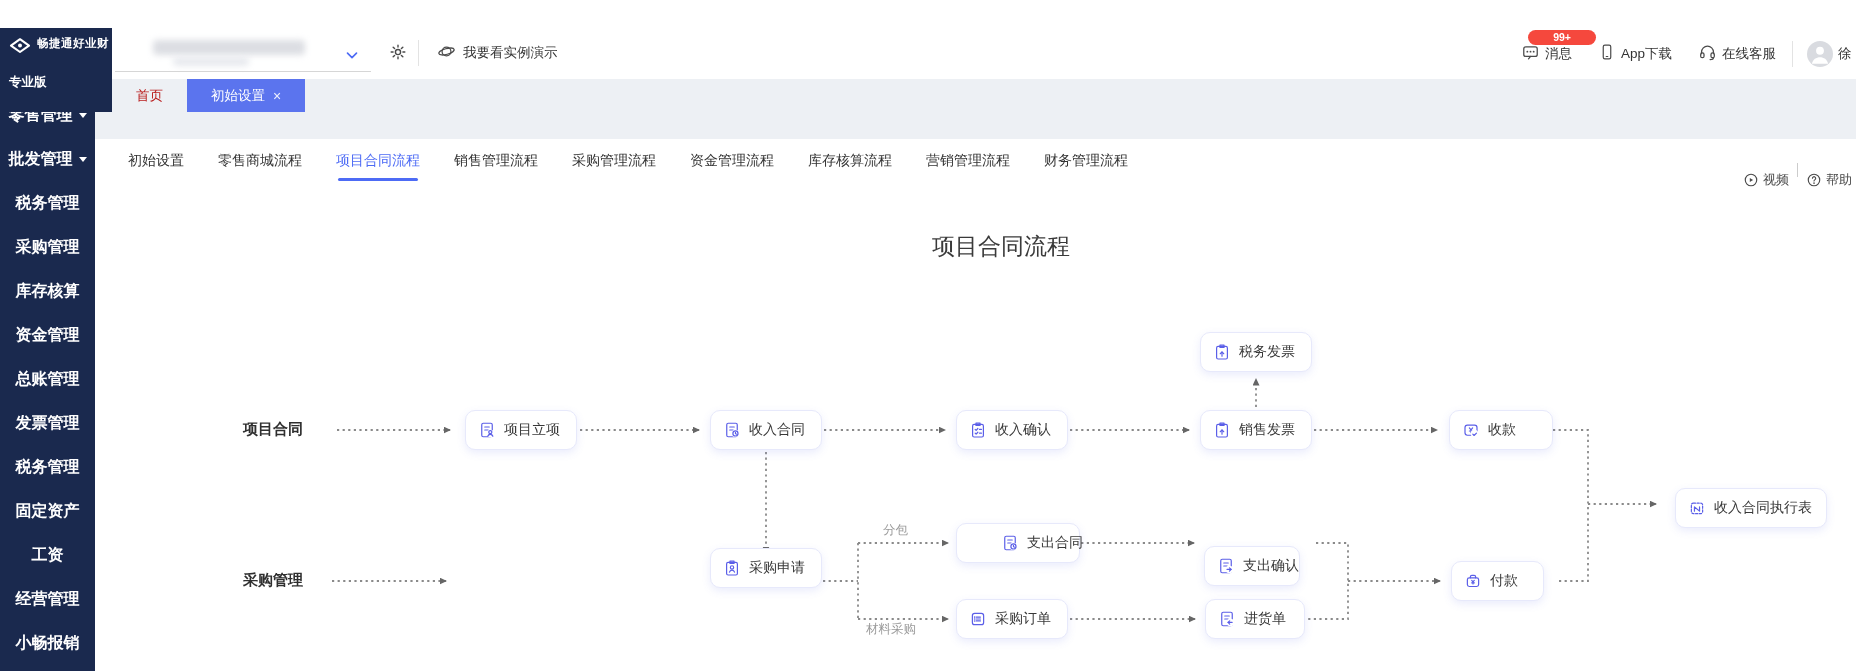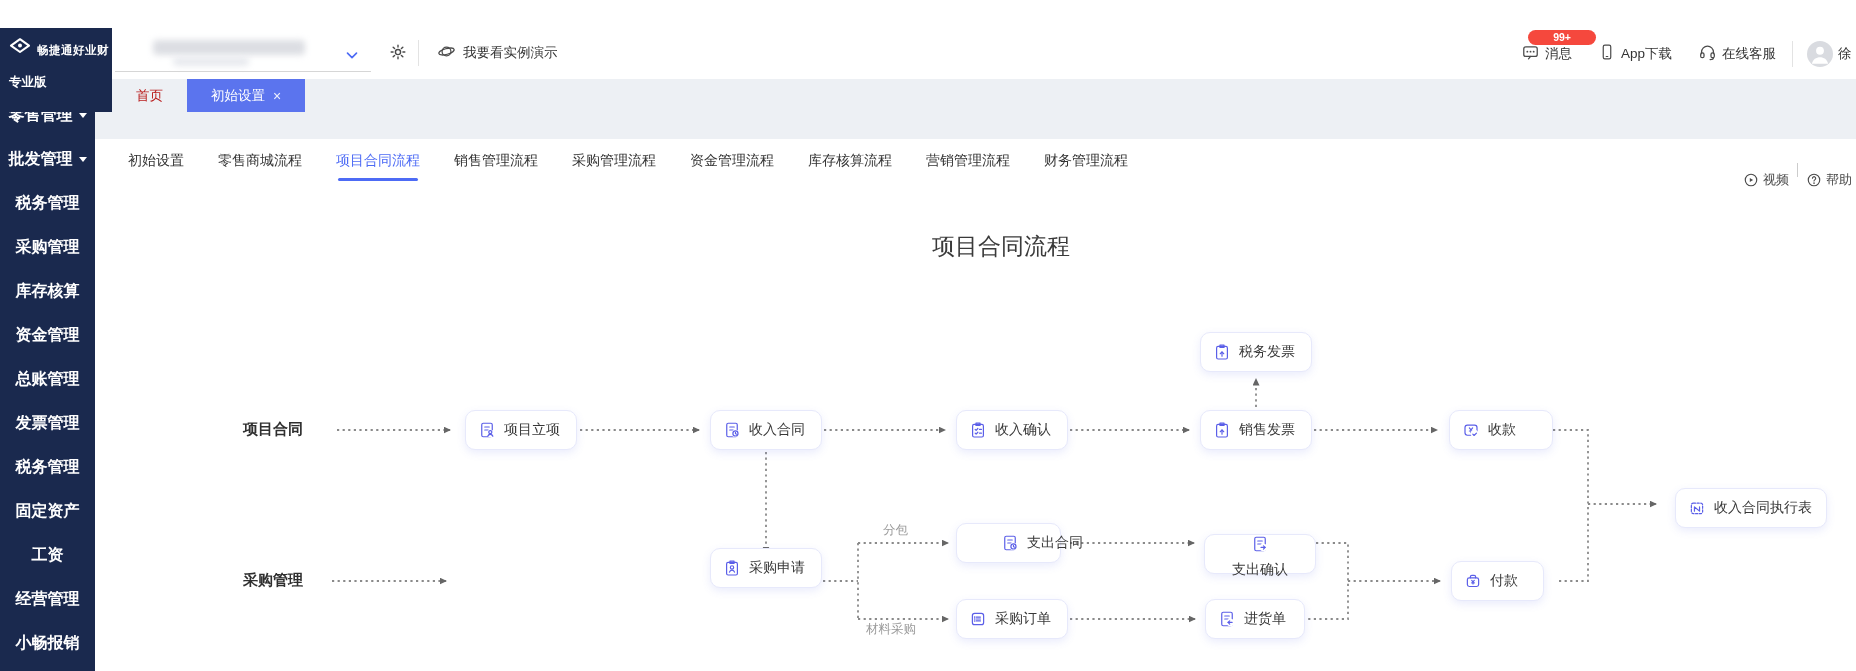--- a/index.html
+++ b/index.html
@@ -7,21 +7,21 @@
        font-family:"Liberation Sans","DejaVu Sans",sans-serif;color:#333;}
   
   .top-strip{position:absolute;top:0;left:0;right:0;height:28px;background:#fff;}
   .header-bar{position:absolute;top:28px;left:112px;right:0;height:51px;background:#fff;}
   .tab-bar{position:absolute;top:79px;left:112px;right:0;height:33px;background:#edf0f4;display:flex;align-items:stretch;}
   .gray-gap{position:absolute;top:112px;left:95px;right:0;height:27px;background:#edf0f4;}
   .logo-block{position:absolute;top:28px;left:0;width:112px;height:84px;background:#1a294e;z-index:6;}
   .sidebar{position:absolute;top:93px;left:0;width:95px;bottom:0;background:#1a294e;z-index:5;}
   .panel{position:absolute;top:139px;left:95px;right:0;bottom:0;background:#fff;}
   
-  .logo-row{display:flex;align-items:center;gap:5px;padding:8px 4px 0 8px;}
+  .logo-row{display:flex;gap:5px;padding:8px 4px 0 8px;}
   .logo-title{color:#fff;font-size:11.5px;font-weight:700;letter-spacing:.5px;white-space:nowrap;}
   .edition{color:#fff;font-size:12.5px;font-weight:700;padding:10px 0 0 9px;}
   
   .org-selector{position:absolute;left:3px;top:8px;width:256px;height:38px;cursor:pointer;}
   .org-underline{position:absolute;left:0;right:0;bottom:2px;height:1px;background:#d6d6d6;}
   .blur-big{position:absolute;left:38px;top:4px;width:152px;height:15px;background:#dcdee3;border-radius:4px;filter:blur(3px);}
   .blur-small{position:absolute;left:58px;top:21px;width:76px;height:9px;background:#e7e9ee;border-radius:4px;filter:blur(3px);}
   .org-caret{position:absolute;right:10px;top:10px;}
   .hdr-ico-btn{position:absolute;top:14px;cursor:pointer;line-height:0;}
   .hdr-divider{position:absolute;top:12px;width:1px;height:26px;background:#e3e3e3;}
@@ -310,31 +310,31 @@
         </div>
         <div class="flow-node" style="left: 710px; top: 548px; width: 112px;">
           <span class="nico"><svg width="18" height="18" viewBox="0 0 24 24" fill="none" stroke="#5b5fe8" stroke-width="1.6" stroke-linecap="round" stroke-linejoin="round">
               <rect x="4.8" y="4.5" width="14.4" height="16.8" rx="2"></rect>
               <path d="M9.3 2.8h5.4v3.2H9.3z"></path>
               <circle cx="12" cy="11.2" r="2.2"></circle>
               <path d="M8.6 17.6c.5-1.9 1.9-2.8 3.4-2.8s2.9.9 3.4 2.8"></path>
             </svg></span>
           <span>采购申请</span>
         </div>
-        <div class="flow-node" style="left: 956px; top: 523px; width: 105px; padding-left: 44px;">
+        <div class="flow-node" style="left: 956px; top: 523px; width: 124px; padding-left: 44px;">
           <span class="nico"><svg width="18" height="18" viewBox="0 0 24 24" fill="none" stroke="#5b5fe8" stroke-width="1.6" stroke-linecap="round" stroke-linejoin="round">
               <rect x="5" y="3" width="14" height="18" rx="2"></rect>
               <path d="M9 8h6M9 12h4.5"></path>
               <circle cx="16.6" cy="16.6" r="5" fill="#fff" stroke="none"></circle>
               <circle cx="16.6" cy="16.6" r="3.4"></circle>
               <path d="M16.6 15v1.8l1.3.8"></path>
             </svg></span>
           <span>支出合同</span>
         </div>
-        <div class="flow-node" style="left: 1204px; top: 534px; width: 112px; flex-direction: column;">
+        <div class="flow-node" style="left: 1204px; top: 546px; width: 96px;">
           <span class="nico"><svg width="18" height="18" viewBox="0 0 24 24" fill="none" stroke="#5b5fe8" stroke-width="1.6" stroke-linecap="round" stroke-linejoin="round">
               <rect x="5" y="3" width="14" height="18" rx="2"></rect>
               <path d="M9 8h6M9 12h4.5"></path>
               <circle cx="16.6" cy="16.6" r="5" fill="#fff" stroke="none"></circle>
               <path d="M13.4 16.6h5.4"></path>
               <path d="M16.6 14.4l2.2 2.2-2.2 2.2"></path>
             </svg></span>
           <span>支出确认</span>
         </div>
         <div class="flow-node" style="left: 956px; top: 599px; width: 112px;">

